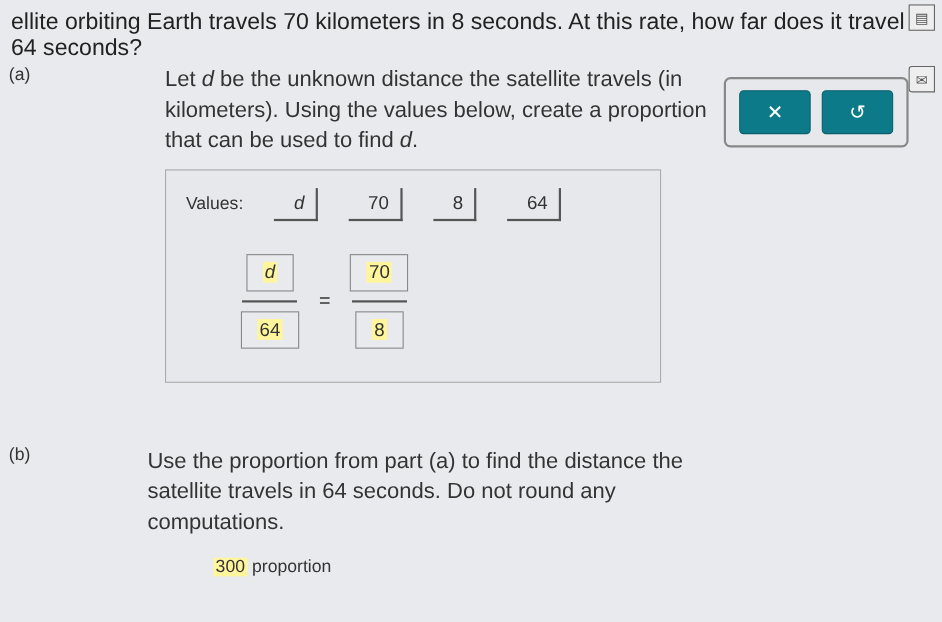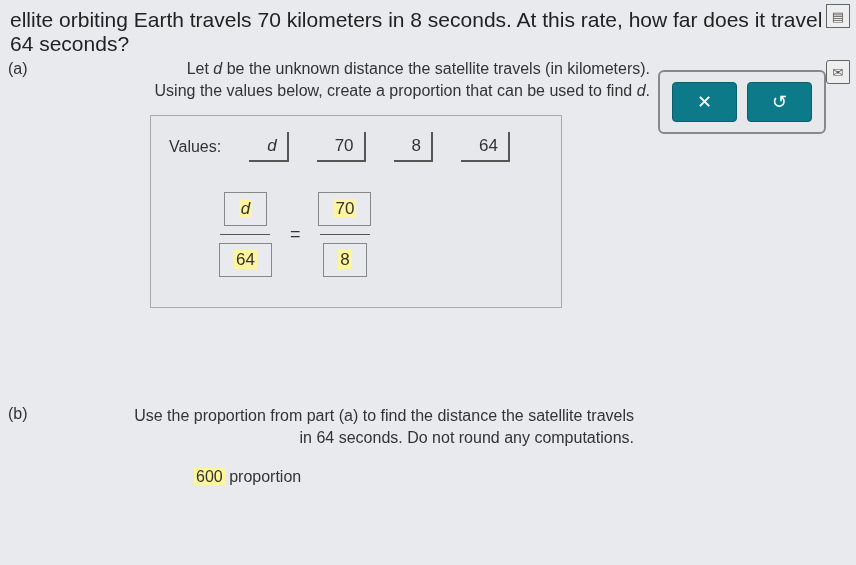--- a/index.html
+++ b/index.html
@@ -19,25 +19,25 @@
     }
     .part-label {
       position: absolute;
       left: 8px;
       font-size: 16px;
       color: #333;
     }
     .part-a-label { top: 60px; }
     .part-b-label { top: 405px; }
     .part-a-content { position: absolute; left: 150px; top: 58px; width: 500px; }
-    .instruction { font-size: 16px; line-height: 1.4; color: #333; margin-bottom: 12px; text-align: right; }
+    .instruction { font-size: 20px; line-height: 1.4; color: #333; margin-bottom: 12px; }
     .italic { font-style: italic; }
     .values-box {
       border: 1px solid #aaa;
-      width: 412px;
+      width: 451px;
       padding: 16px 18px 30px 18px;
       background: #e6e8eb;
     }
     .values-row { display: flex; align-items: flex-end; gap: 28px; margin-bottom: 30px; }
     .values-label { font-size: 16px; padding-bottom: 6px; }
     .tile {
       border-bottom: 2px solid #555;
       border-right: 2px solid #555;
       padding: 4px 10px 4px 18px;
       font-size: 17px;
@@ -120,15 +120,15 @@
   <div class="action-btn">
       <span>↺</span>
     </div>
 </div>
 
 <div class="part-label part-b-label">(b)</div>
 
 <div class="part-b-content">
   <div class="instruction">Use the proportion from part (a) to find the distance the satellite travels in 64 seconds. Do not round any computations.</div>
   <div class="answer-line">
-    <span class="hl">600</span><span> proportion</span>
+    <span class="hl">300</span><span> proportion</span>
   </div>
 </div>
 
 </body></html>

